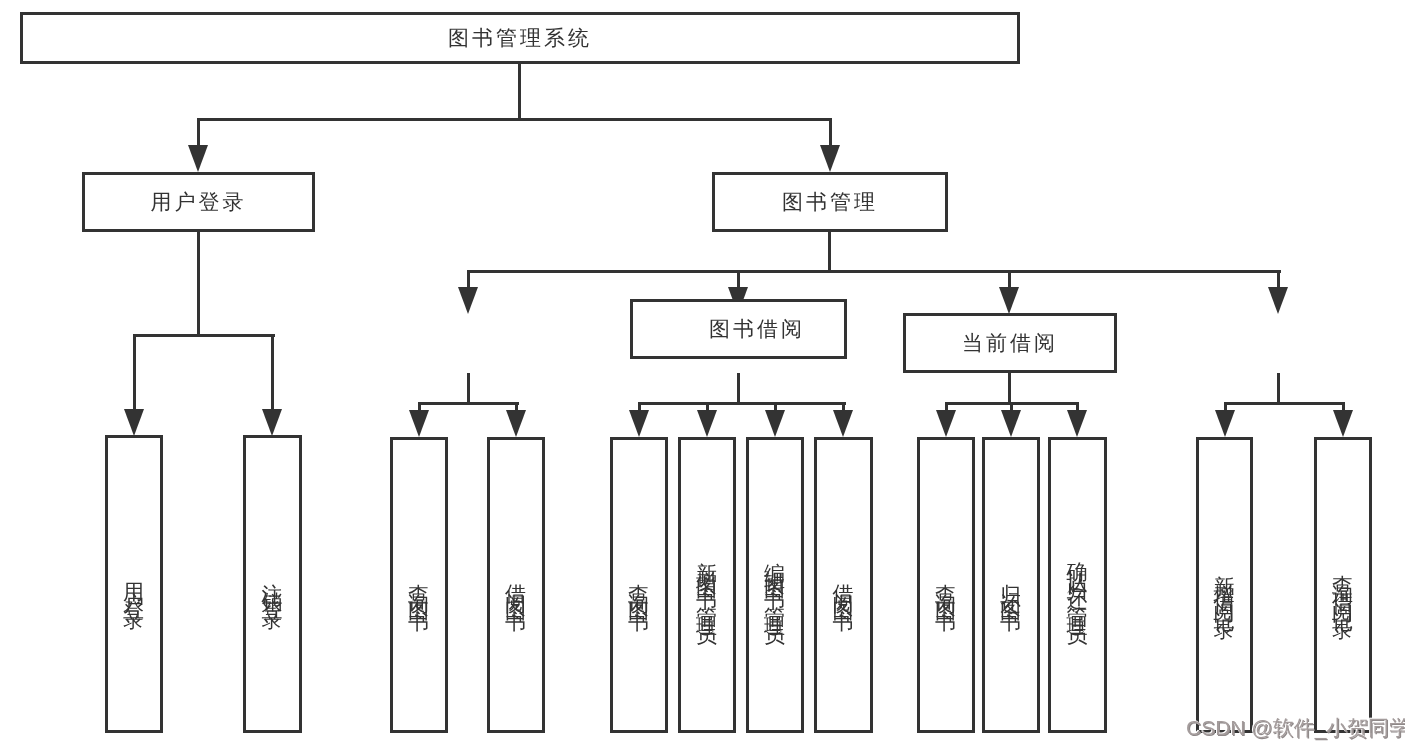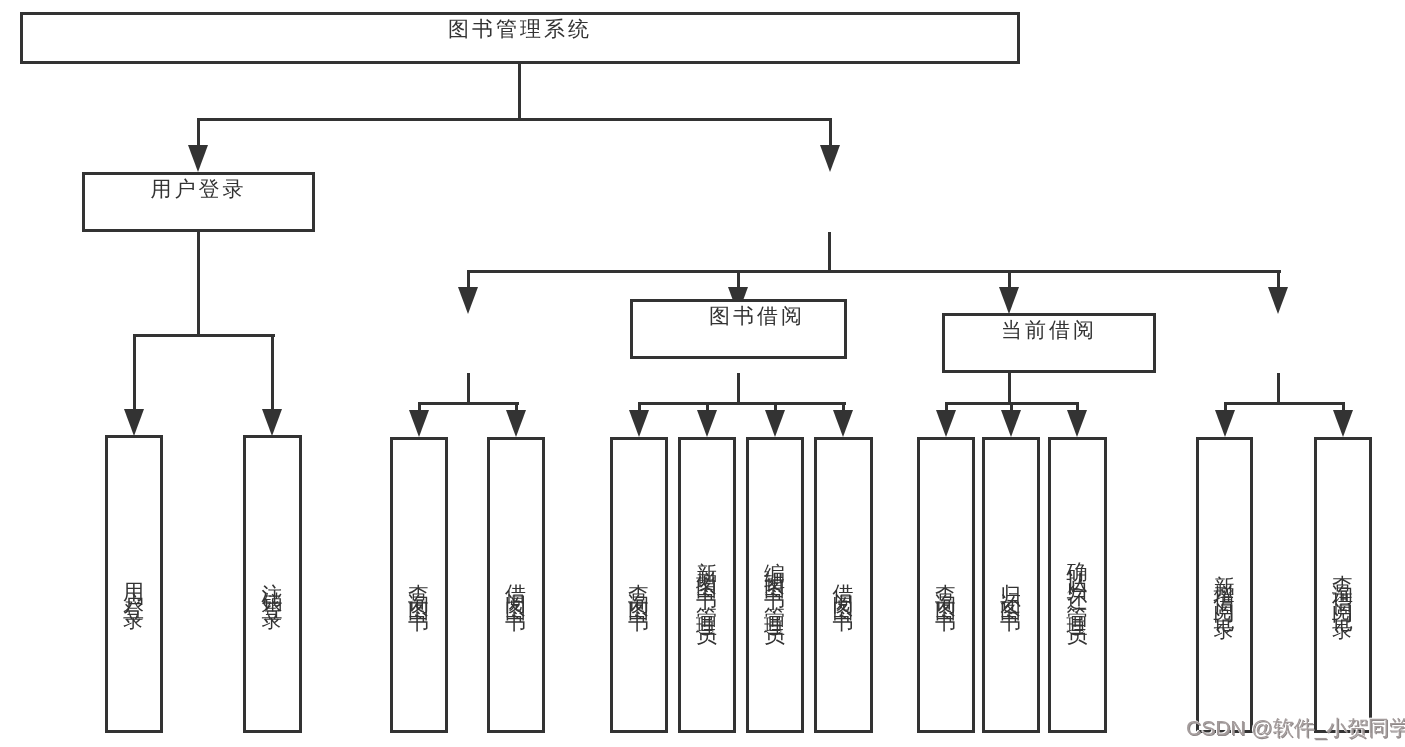--- a/index.html
+++ b/index.html
@@ -2,21 +2,21 @@
 <html><head>
 <meta charset="utf-8">
 <style>
   html,body{margin:0;padding:0;background:#ffffff;}
   #stage{
     position:relative;width:1405px;height:747px;background:#ffffff;overflow:hidden;
     font-family:"Liberation Sans","DejaVu Sans",sans-serif;color:#333333;
   }
   .hbox{
     position:absolute;box-sizing:border-box;border:3px solid #333333;background:#ffffff;
-    display:flex;align-items:flex-start;justify-content:center;
+    display:flex;align-items:center;justify-content:center;
     font-size:21px;letter-spacing:3px;color:#333333;white-space:nowrap;
   }
   .vbox{
     position:absolute;box-sizing:border-box;border:3px solid #333333;background:#ffffff;
     display:flex;align-items:center;justify-content:center;
     font-size:21px;color:#333333;
   }
   .vbox .vtext{
     writing-mode:vertical-rl;text-orientation:mixed;letter-spacing:9px;line-height:1;
   }
@@ -43,20 +43,23 @@
   <div class="vline" style="left:518px;top:64px;width:3px;height:56px;"></div>
   <div class="hline" style="left:197px;top:118px;width:635px;height:3px;"></div>
   <div class="vline" style="left:197px;top:118px;width:3px;height:32px;"></div>
   <div class="arrow" style="left:188px;top:145px;"></div>
   <div class="vline" style="left:829px;top:118px;width:3px;height:32px;"></div>
   <div class="arrow" style="left:820px;top:145px;"></div>
 
   <div class="hbox" style="left:82px;top:172px;width:233px;height:60px;">
     <span>用户登录</span>
   </div>
+  <div class="hbox" style="left:712px;top:172px;width:236px;height:60px;">
+    <span>图书管理</span>
+  </div>
 
   <div class="vline" style="left:197px;top:232px;width:3px;height:105px;"></div>
   <div class="hline" style="left:133px;top:334px;width:142px;height:3px;"></div>
   <div class="vline" style="left:133px;top:334px;width:3px;height:78px;"></div>
   <div class="arrow" style="left:124px;top:409px;"></div>
   <div class="vline" style="left:271px;top:334px;width:3px;height:78px;"></div>
   <div class="arrow" style="left:262px;top:409px;"></div>
 
   <div class="vbox" style="left:105px;top:435px;width:58px;height:298px;">
     <span class="vtext">用户登录</span>
@@ -72,21 +75,21 @@
   <div class="vline" style="left:737px;top:270px;width:3px;height:20px;"></div>
   <div class="arrow" style="left:728px;top:287px;"></div>
   <div class="vline" style="left:1008px;top:270px;width:3px;height:20px;"></div>
   <div class="arrow" style="left:999px;top:287px;"></div>
   <div class="vline" style="left:1277px;top:270px;width:3px;height:20px;"></div>
   <div class="arrow" style="left:1268px;top:287px;"></div>
 
   <div class="hbox" style="left:630px;top:299px;width:217px;height:60px;padding-left:37px;">
     <span>图书借阅</span>
   </div>
-  <div class="hbox" style="left:942px;top:313px;width:214px;height:60px;">
+  <div class="hbox" style="left:903px;top:313px;width:214px;height:60px;">
     <span>当前借阅</span>
   </div>
 
   <div class="vline" style="left:467px;top:373px;width:3px;height:32px;"></div>
   <div class="hline" style="left:418px;top:402px;width:101px;height:3px;"></div>
   <div class="vline" style="left:418px;top:402px;width:3px;height:12px;"></div>
   <div class="arrow" style="left:409px;top:410px;"></div>
   <div class="vline" style="left:515px;top:402px;width:3px;height:12px;"></div>
   <div class="arrow" style="left:506px;top:410px;"></div>
 

